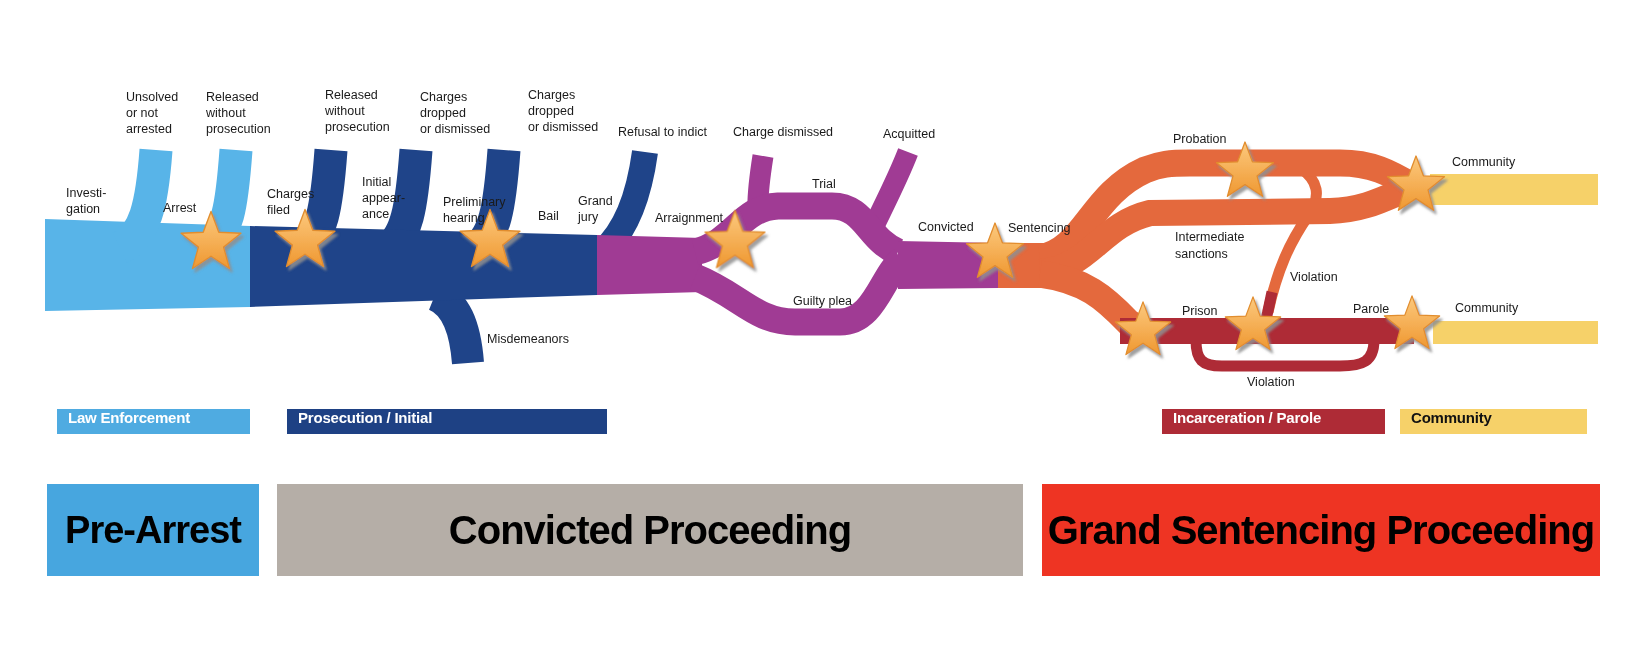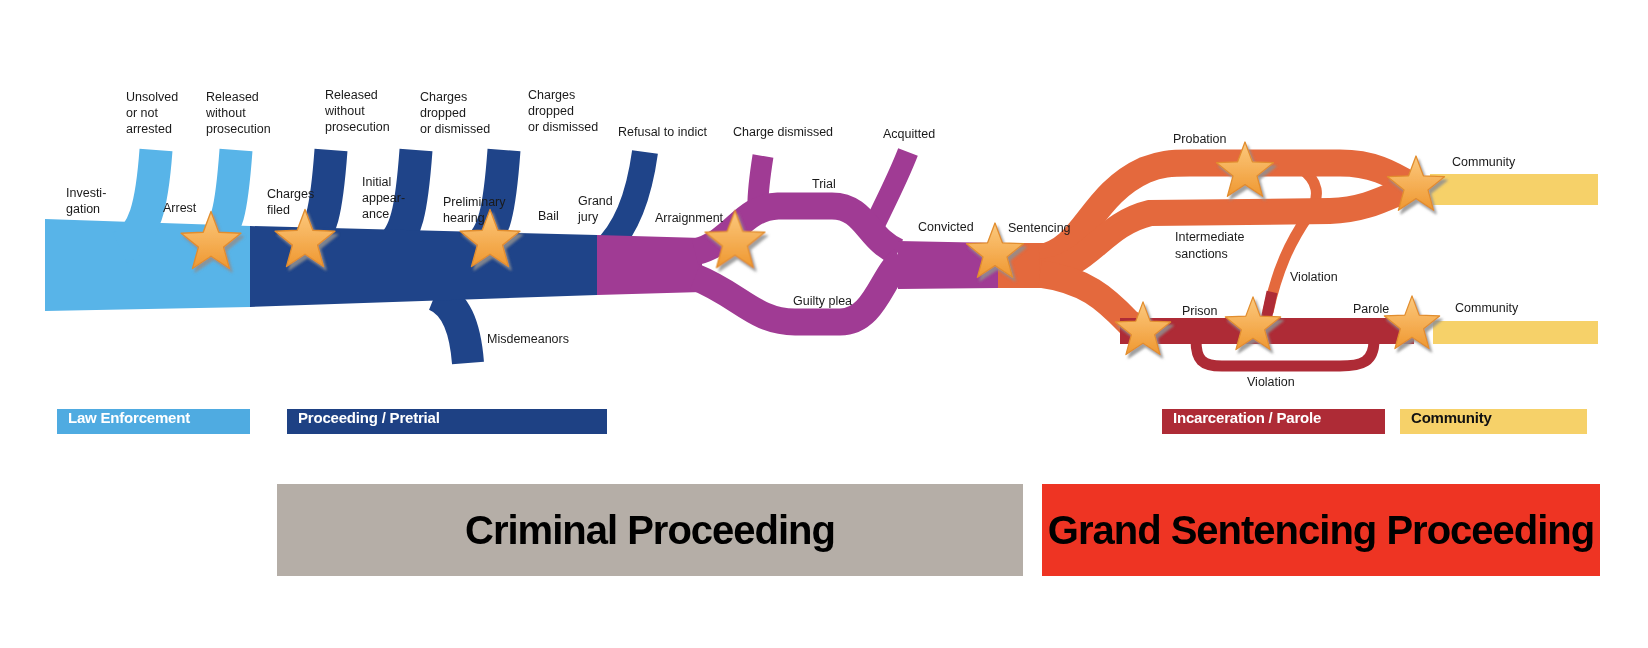--- a/index.html
+++ b/index.html
@@ -150,29 +150,32 @@
       <text class="lbl" x="1247" y="386">Violation</text>
       <text class="lbl" x="1452" y="166">Community</text>
       <text class="lbl" x="1455" y="312">Community</text>
     </g>
   </svg>
 
   <div class="legend-bar" style="left:57px;width:193px;background:#4FABE1;">
     <span>Law Enforcement</span>
   </div>
   <div class="legend-bar" style="left:287px;width:320px;background:#1E4184;">
-    <span>Proceeding / Pretrial</span>
+    <span>Prosecution / Initial</span>
   </div>
   <div class="legend-bar" style="left:1162px;width:223px;background:#AE2B36;">
     <span>Incarceration / Parole</span>
   </div>
   <div class="legend-bar dark-text" style="left:1400px;width:187px;background:#F6D169;">
     <span>Community</span>
   </div>
 
+  <div class="phase-box" style="left:47px;width:212px;background:#47A6DF;font-size:38px;">
+    <span>Pre-Arrest</span>
+  </div>
   <div class="phase-box" style="left:277px;width:746px;background:#B5AEA7;">
-    <span>Criminal Proceeding</span>
+    <span>Convicted Proceeding</span>
   </div>
   <div class="phase-box" style="left:1042px;width:558px;background:#EE3423;">
     <span>Grand Sentencing Proceeding</span>
   </div>
 
 </div>
 
 </body></html>

